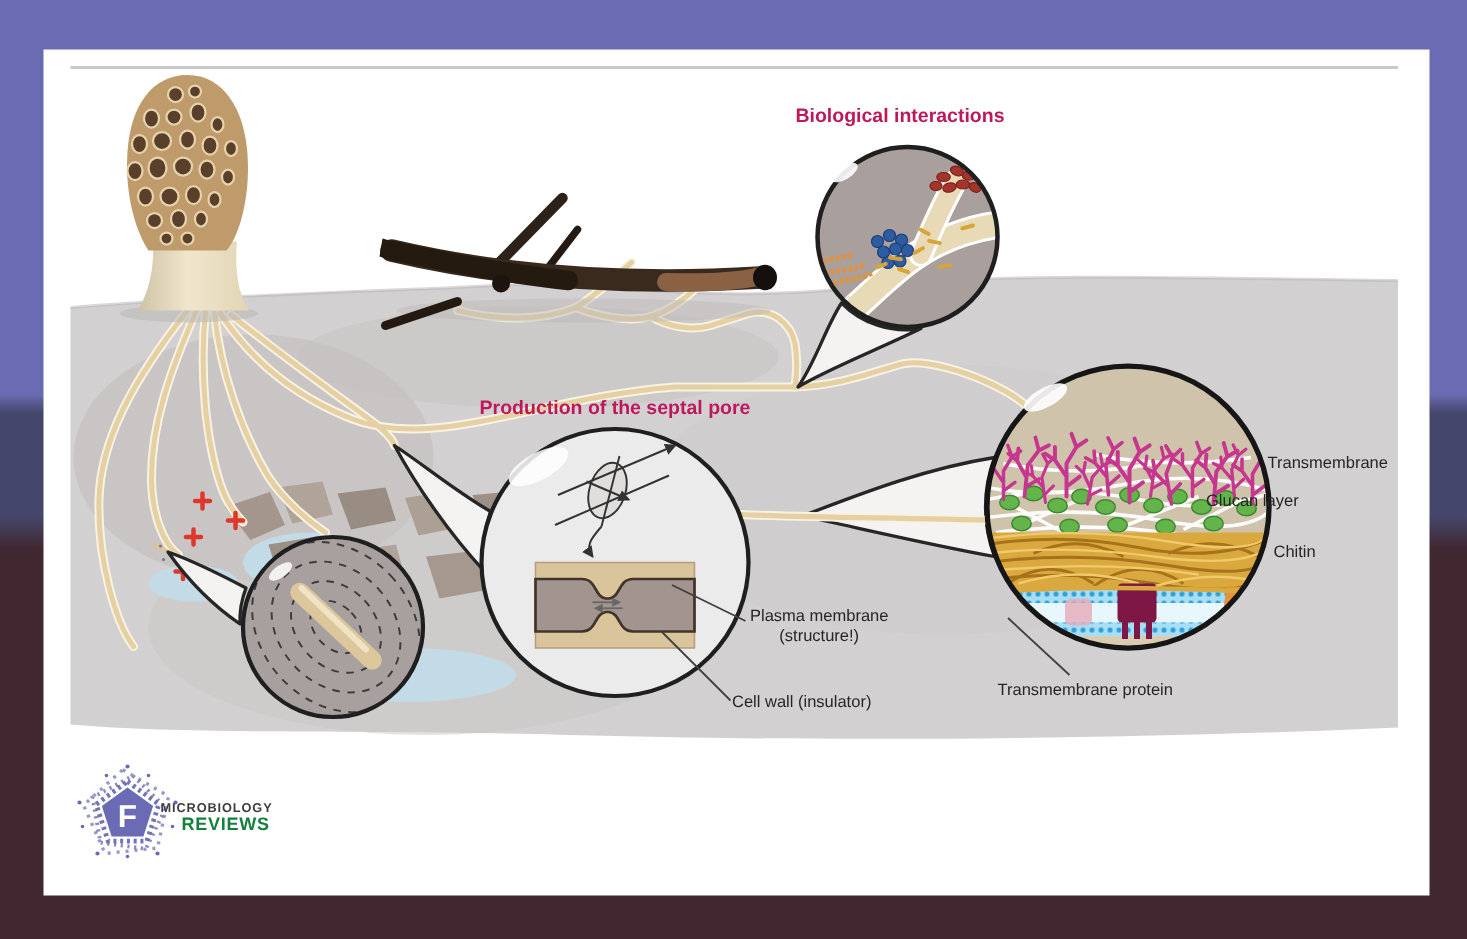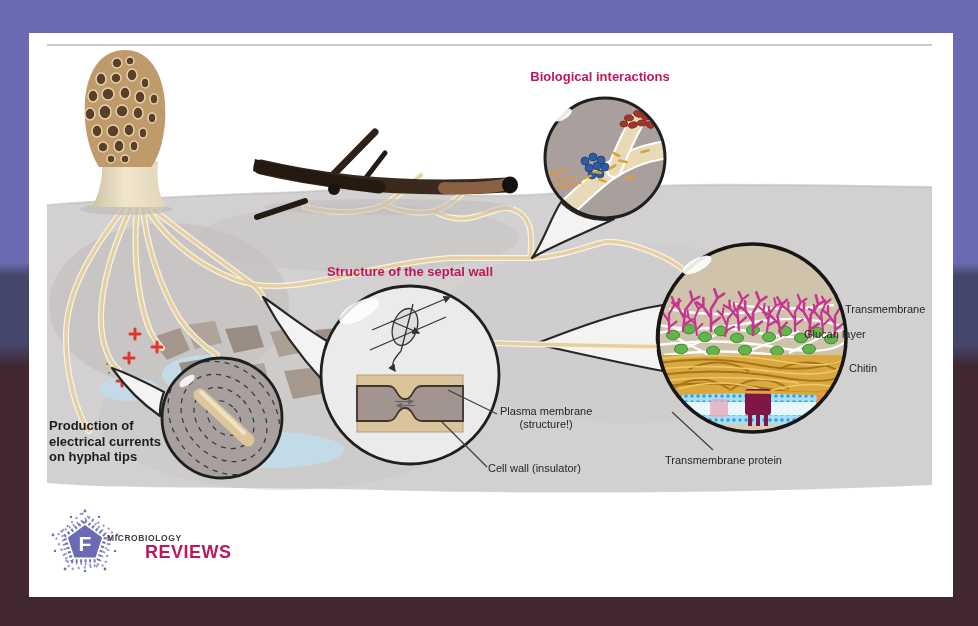--- a/index.html
+++ b/index.html
@@ -11,21 +11,21 @@
   .page{
     position:absolute;left:29px;top:33px;width:924px;height:564px;
     background:#ffffff;
   }
   .rule{position:absolute;left:18px;top:11px;width:885px;height:2px;background:#c9c9c9;}
   .art{position:absolute;left:0;top:0;width:924px;height:564px;}
   .lbl{position:absolute;color:#262626;font-size:11px;line-height:13px;white-space:nowrap;}
   .ttl{position:absolute;color:#be185d;font-size:13px;font-weight:bold;text-align:center;white-space:nowrap;}
   .cap{position:absolute;color:#1d1d1d;font-size:13px;font-weight:bold;line-height:15.5px;white-space:nowrap;}
   .logo-t1{position:absolute;left:78px;top:500px;font-size:8.5px;letter-spacing:.6px;color:#3e3e40;font-weight:bold;}
-  .logo-t2{position:absolute;left:92px;top:509px;font-size:18px;letter-spacing:.5px;color:#be185d;font-weight:bold;margin-left:24px;}
+  .logo-t2{position:absolute;left:92px;top:509px;font-size:12px;letter-spacing:.5px;color:#15803d;font-weight:bold;}
 </style>
 </head>
 <body>
 
 <div class="page">
   <div class="rule"></div>
 
   <svg class="art" viewBox="0 0 924 564">
     <defs>
       <linearGradient id="stemG" x1="0" y1="0" x2="1" y2="0">
@@ -393,34 +393,29 @@
           <circle cx="86" cy="518" r="1.2"></circle>
           <circle cx="26" cy="518" r="1.2"></circle>
         <circle cx="56" cy="538" r="1.2"></circle>
       </g>
       <path d="M56,492 L73.1,504.4 L66.6,524.6 L45.4,524.6 L38.9,504.4 Z" fill="#6a6bb4"></path>
       <text x="56" y="518" text-anchor="middle" font-family="Liberation Sans, sans-serif" font-size="21" font-weight="bold" fill="#ffffff">F</text>
     </g>
   </svg>
 
   <div class="ttl" style="left:480px;top:36px;width:182px;">Biological interactions</div>
-  <div class="ttl" style="left:270px;top:231px;width:222px;">Structure of the septal wall</div>
+  <div class="ttl" style="left:270px;top:231px;width:222px;">Production of the septal pore</div>
 
   <div class="lbl" style="left:816px;top:270px;">Transmembrane</div>
   <div class="lbl" style="left:775px;top:295px;">Glucan layer</div>
   <div class="lbl" style="left:820px;top:329px;">Chitin</div>
   <div class="lbl" style="left:636px;top:421px;">Transmembrane protein</div>
 
   <div class="lbl" style="left:471px;top:372px;text-align:center;">
     <div>Plasma membrane</div>
     <div>(structure!)</div>
   </div>
   <div class="lbl" style="left:459px;top:429px;">Cell wall (insulator)</div>
 
-  <div class="cap" style="left:20px;top:385px;">
-    <div>Production of</div>
-    <div>electrical currents</div>
-    <div>on hyphal tips</div>
-  </div>
 
   <div class="logo-t1">MICROBIOLOGY</div>
   <div class="logo-t2">REVIEWS</div>
 </div>
 
 </body></html>

